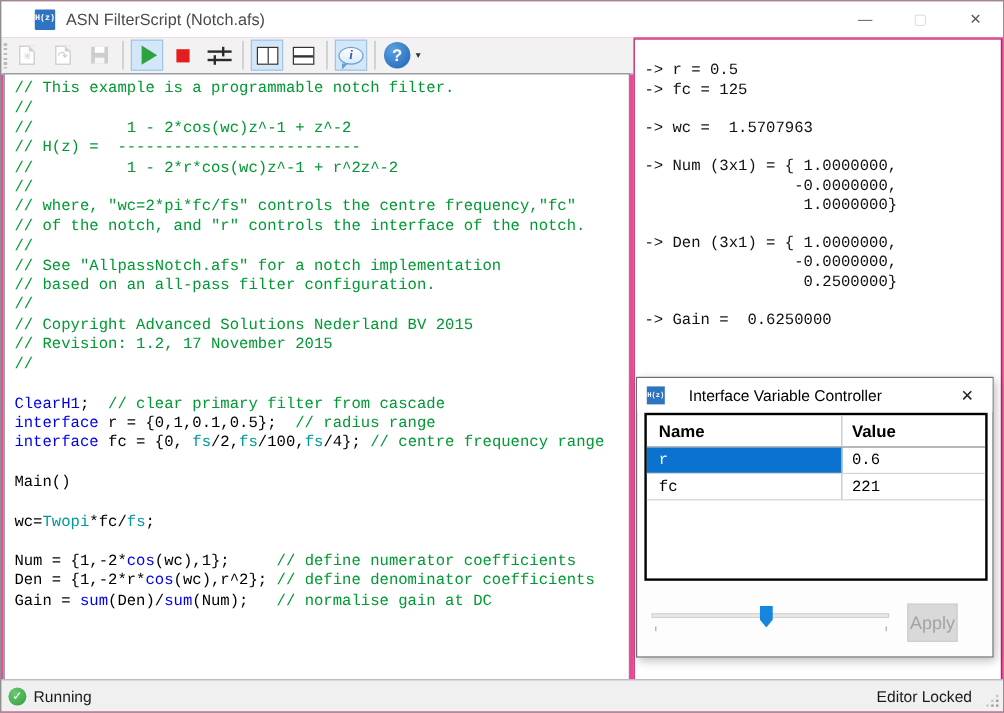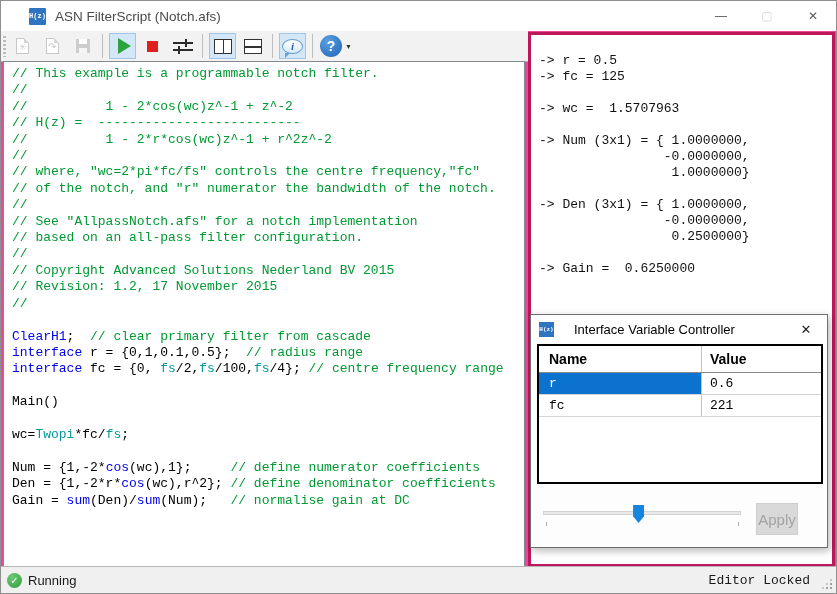--- a/index.html
+++ b/index.html
@@ -61,21 +61,21 @@
   
   .icon-help{width:22px;height:22px;border-radius:50%;background:radial-gradient(circle at 35% 30%,#5aa0e0,#1d63b5);
     color:#fff;font-weight:bold;font-size:14px;display:flex;align-items:center;justify-content:center;}
   .help-arrow{font-size:7px;color:#333;margin-left:3px;}
 
   
   .editor{position:absolute;left:2px;top:60px;width:522px;height:506px;background:#fff;
     border:1px solid #828790;padding:4px 0 0 8px;overflow:hidden;
     font-family:"Liberation Mono","DejaVu Sans Mono",monospace;font-size:13px;line-height:16.4px;}
   .console{position:absolute;left:527px;top:31px;right:1px;height:535px;background:#fff;
-    border:3px solid #be185d;padding:18px 0 0 8px;overflow:hidden;
+    border:1px solid #be185d;padding:18px 0 0 8px;overflow:hidden;
     font-family:"Liberation Mono","DejaVu Sans Mono",monospace;font-size:13px;line-height:16px;color:#111;}
   .cl{white-space:pre;}
   .tok-c{color:#009933;} .tok-k{color:#0000ee;} .tok-b{color:#009999;} .tok-p{color:#000;}
 
   
   .ivc{position:absolute;left:529px;top:313px;width:298px;height:234px;background:#fdfdfd;
     border:1px solid #6e6e6e;box-shadow:2px 3px 8px rgba(0,0,0,0.28);}
   .ivc-titlebar{position:absolute;left:0;top:0;width:100%;height:28px;background:#fff;
     display:flex;align-items:center;gap:12px;}
   .ivc-icon{width:15px;height:15px;margin-left:8px;background:#2e74c0;color:#fff;font-size:6px;
@@ -104,21 +104,21 @@
   .apply-btn{position:absolute;left:225px;top:188px;width:42px;height:32px;background:#d9d9d9;
     border:1px solid #cecece;color:#a3a3a3;font-size:15px;display:flex;align-items:center;
     justify-content:center;}
 
   
   .statusbar{position:absolute;left:0;bottom:0;width:100%;height:27px;background:#f0f0f0;
     border-top:1px solid #b5b5b5;font-size:13px;color:#1a1a1a;}
   .status-left{position:absolute;left:6px;top:0;height:100%;display:flex;align-items:center;}
   .check-icon{width:15px;height:15px;border-radius:50%;background:radial-gradient(circle at 35% 30%,#6cc973,#2f9d3c);
     color:#fff;font-size:10px;display:flex;align-items:center;justify-content:center;margin-right:6px;}
-  .status-right{position:absolute;right:26px;top:0;height:100%;display:flex;align-items:center;font-family:Liberation Mono, monospace;}
+  .status-right{position:absolute;right:26px;top:0;height:100%;display:flex;align-items:center;}
   .grip{position:absolute;right:4px;bottom:4px;width:2px;height:2px;background:#9f9f9f;
     box-shadow:-4px 0 #9f9f9f,-8px 0 #c7c7c7,0 -4px #9f9f9f,-4px -4px #c7c7c7,0 -8px #c7c7c7;}
 </style>
 </head>
 <body>
 
 <div class="window">
 
   <div class="titlebar">
     <div class="app-icon">H(z)</div>
@@ -180,21 +180,21 @@
 
   <div class="editor">
     <div>
         <div class="cl"><span class="tok-c">// This example is a programmable notch filter.</span></div>
         <div class="cl"><span class="tok-c">//</span></div>
         <div class="cl"><span class="tok-c">//          1 - 2*cos(wc)z^-1 + z^-2</span></div>
         <div class="cl"><span class="tok-c">// H(z) =  --------------------------</span></div>
         <div class="cl"><span class="tok-c">//          1 - 2*r*cos(wc)z^-1 + r^2z^-2</span></div>
         <div class="cl"><span class="tok-c">//</span></div>
         <div class="cl"><span class="tok-c">// where, "wc=2*pi*fc/fs" controls the centre frequency,"fc"</span></div>
-        <div class="cl"><span class="tok-c">// of the notch, and "r" numerator the bandwidth of the notch.</span></div>
+        <div class="cl"><span class="tok-c">// of the notch, and "r" controls the interface of the notch.</span></div>
         <div class="cl"><span class="tok-c">//</span></div>
         <div class="cl"><span class="tok-c">// See "AllpassNotch.afs" for a notch implementation</span></div>
         <div class="cl"><span class="tok-c">// based on an all-pass filter configuration.</span></div>
         <div class="cl"><span class="tok-c">//</span></div>
         <div class="cl"><span class="tok-c">// Copyright Advanced Solutions Nederland BV 2015</span></div>
         <div class="cl"><span class="tok-c">// Revision: 1.2, 17 November 2015</span></div>
         <div class="cl"><span class="tok-c">//</span></div>
         <div class="cl">&nbsp;</div>
         <div class="cl"><span class="tok-k">ClearH1</span><span class="tok-p">;  </span><span class="tok-c">// clear primary filter from cascade</span></div>
         <div class="cl"><span class="tok-k">interface</span><span class="tok-p"> r = {0,1,0.1,0.5};  </span><span class="tok-c">// radius range</span></div>

